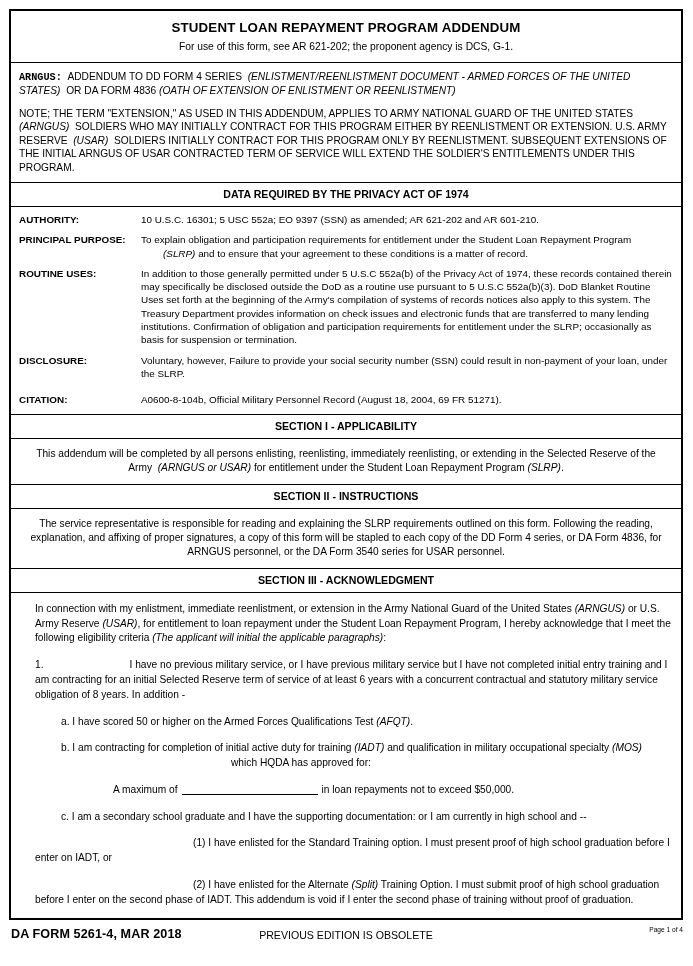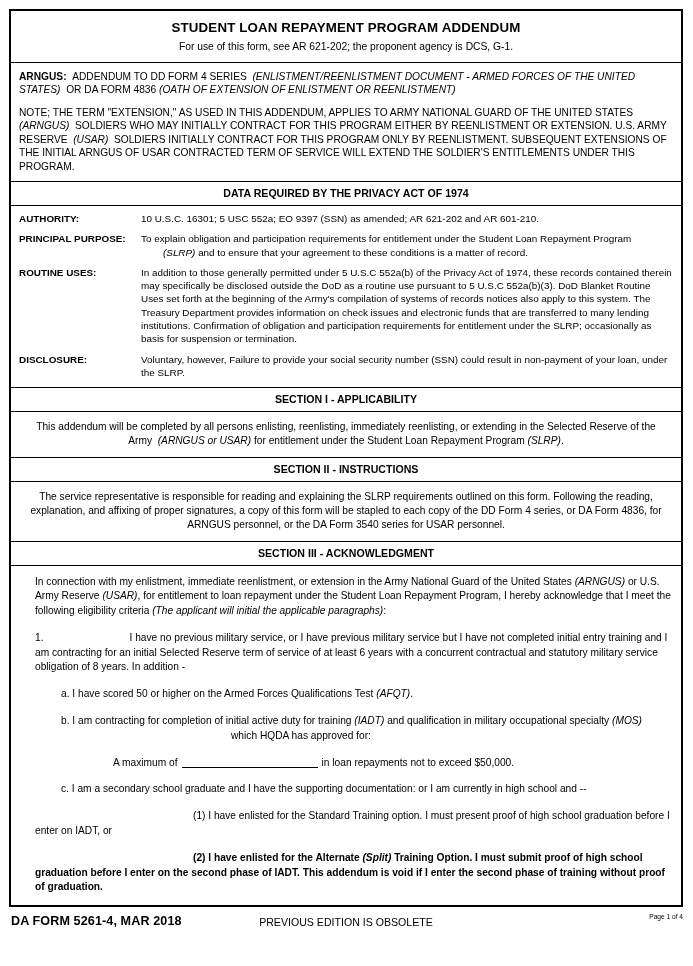--- a/index.html
+++ b/index.html
@@ -50,21 +50,21 @@
     padding: 7px 8px 8px 8px;
     font-size: 10.2px;
     line-height: 1.33;
   }
   .intro p {
     margin: 0 0 9px 0;
   }
   .intro p:last-child {
     margin-bottom: 0;
   }
-  b { font-weight: bold; }
+  b { font-weight: bold; font-family: Liberation Mono, monospace; }
   i { font-style: italic; }
   
   .banner {
     text-align: center;
     font-size: 10.6px;
     font-weight: bold;
     padding: 5px 4px 5px 4px;
     line-height: 1.2;
   }
   
@@ -96,21 +96,21 @@
   }
   .sect-body p { margin: 0 0 9px 0; }
   .sect-body p:last-child { margin-bottom: 0; text-align: center; }
   .ack-body {
     padding: 9px 8px 10px 8px;
     font-size: 10.2px;
     line-height: 1.45;
     margin-left: 16px;
   }
   .ack-body p { margin: 0 0 12px 0; }
-  .ack-body p:last-child { margin-bottom: 0; font-weight: bold; }
+  .ack-body p:last-child { margin-bottom: 0; }
   .initial-gap { display: inline-block; width: 86px; }
   .lead-num { display: inline-block; }
   .sub-a { padding-left: 26px; }
   .sub-b { padding-left: 26px; }
   .hqda-line { display: block; padding-left: 170px; }
   .maxline { padding-left: 78px; }
   .blank-line {
     display: inline-block;
     width: 136px;
     border-bottom: 1.1px solid #000;
@@ -186,20 +186,24 @@
       <div class="pa-row">
         <div class="pa-label">ROUTINE USES:</div>
         <div class="pa-value">In addition to those generally permitted under 5 U.S.C 552a(b) of the Privacy Act of 1974, these records contained therein may specifically be disclosed outside the DoD as a routine use pursuant to 5 U.S.C 552a(b)(3). DoD Blanket Routine Uses set forth at the beginning of the Army's compilation of systems of records notices also apply to this system. The Treasury Department provides information on check issues and electronic funds that are transferred to many lending institutions. Confirmation of obligation and participation requirements for entitlement under the SLRP; occasionally as basis for suspension or termination.</div>
       </div>
 
       <div class="pa-row">
         <div class="pa-label">DISCLOSURE:</div>
         <div class="pa-value">Voluntary, however, Failure to provide your social security number (SSN) could result in non-payment of your loan, under the SLRP.</div>
       </div>
 
+      <div class="pa-row pa-gap-top">
+        <div class="pa-label">CITATION:</div>
+        <div class="pa-value">A0600-8-104b, Official Military Personnel Record (August 18, 2004, 69 FR 51271).</div>
+      </div>
 
     </div>
 
     <div class="banner rule">SECTION I - APPLICABILITY</div>
     <div class="sect-body rule">
       <p><span>This addendum will be completed by all persons enlisting, reenlisting, immediately reenlisting, or extending in the Selected Reserve of the Army</span>&nbsp;&nbsp;<i>(ARNGUS or USAR)</i> <span>for entitlement under the Student Loan Repayment Program</span> <i>(SLRP)</i><span>.</span></p>
     </div>
 
     <div class="banner rule">SECTION II - INSTRUCTIONS</div>
     <div class="sect-body rule">

